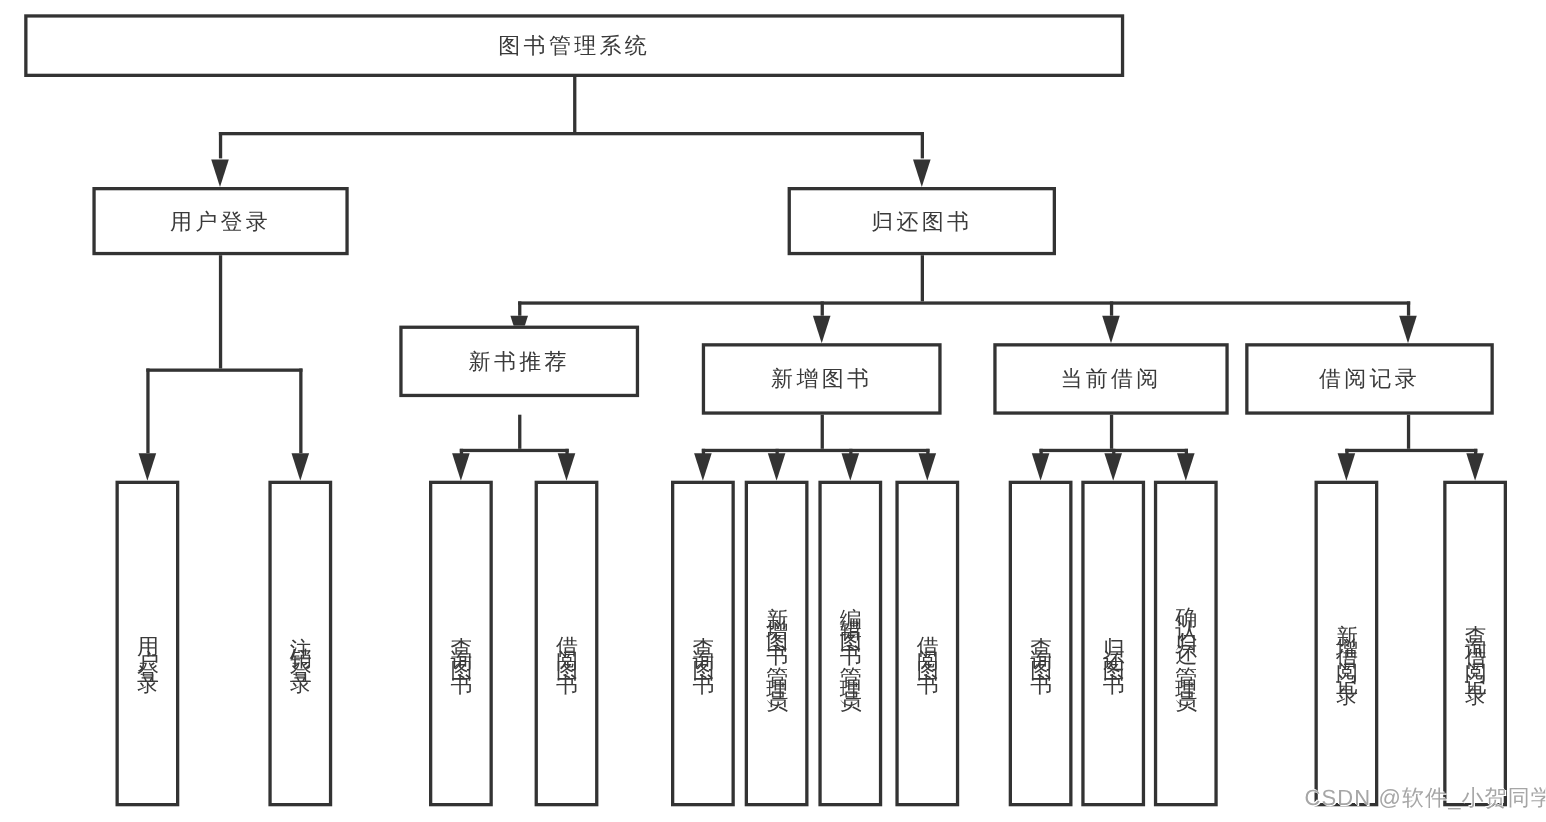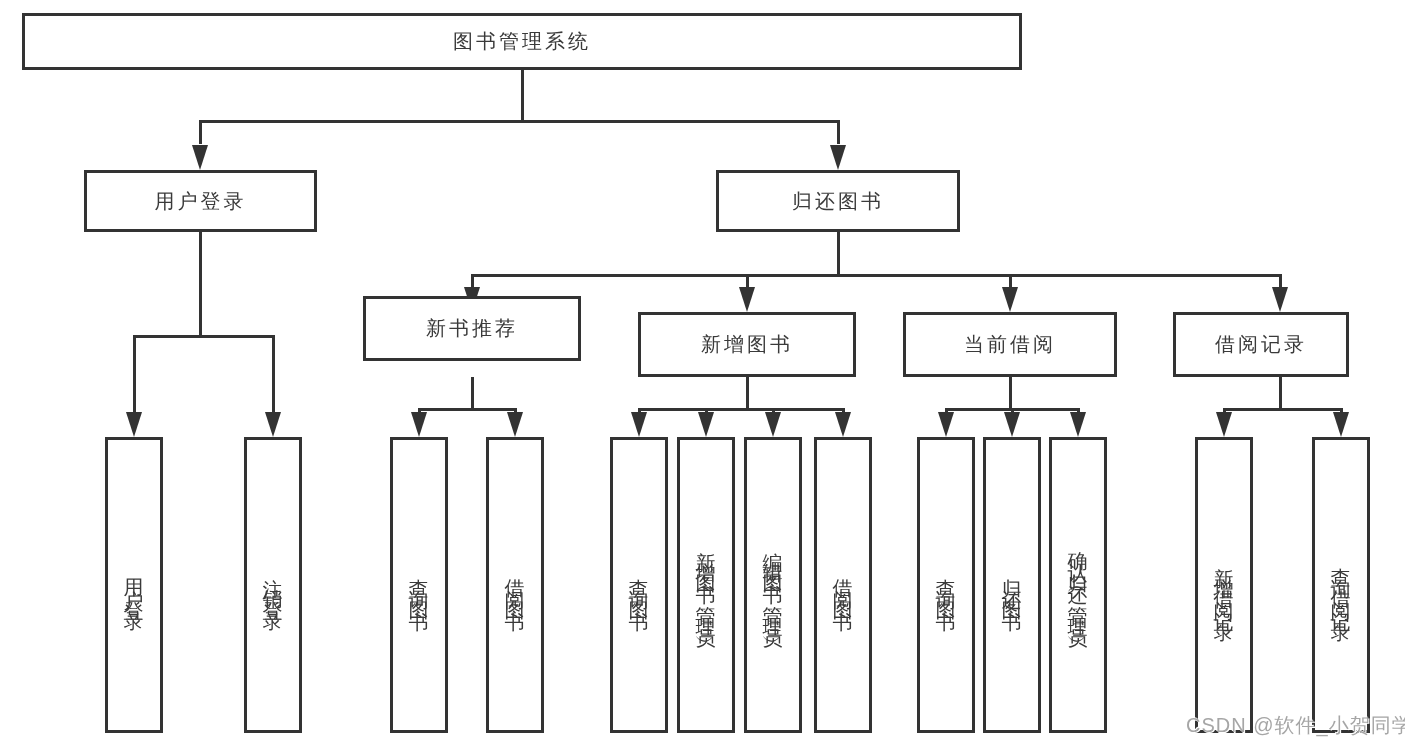--- a/index.html
+++ b/index.html
@@ -80,21 +80,21 @@
 
   <div class="box" style="left:363px;top:296px;width:218px;height:65px;">
     <span class="lbl">新书推荐</span>
   </div>
   <div class="box" style="left:638px;top:312px;width:218px;height:65px;">
     <span class="lbl">新增图书</span>
   </div>
   <div class="box" style="left:903px;top:312px;width:214px;height:65px;">
     <span class="lbl">当前借阅</span>
   </div>
-  <div class="box" style="left:1173px;top:312px;width:176px;height:65px;">
+  <div class="box" style="left:1132px;top:312px;width:226px;height:65px;">
     <span class="lbl">借阅记录</span>
   </div>
 
   <div class="vl" style="left:471px;top:377px;height:31px;"></div>
   <div class="hl" style="left:418px;top:408px;width:99px;"></div>
   <div class="vl" style="left:418px;top:408px;height:5px;"></div>
   <div class="ah" style="left:411px;top:412px;"></div>
   <div class="vl" style="left:514px;top:408px;height:5px;"></div>
   <div class="ah" style="left:507px;top:412px;"></div>
 

